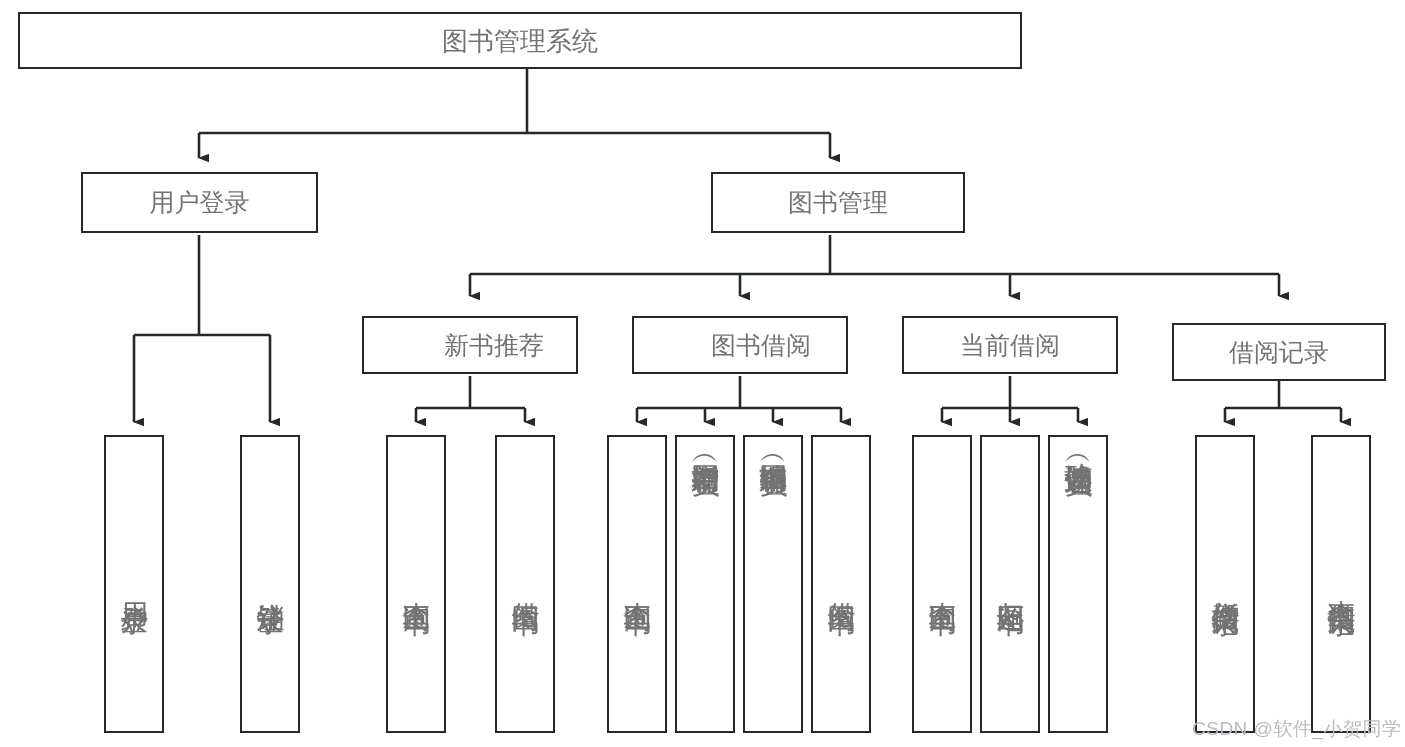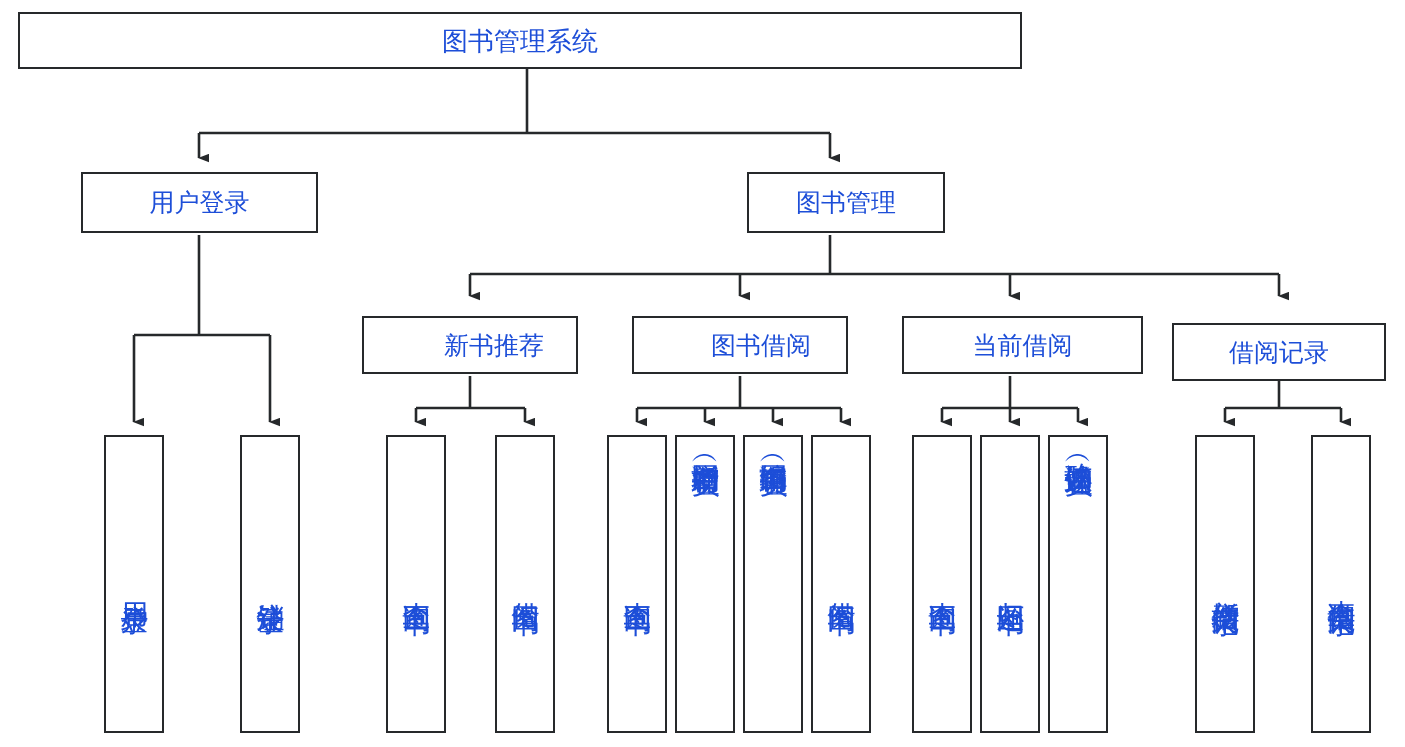--- a/index.html
+++ b/index.html
@@ -25,21 +25,21 @@
     height: 747px;
   }
   .node-box {
     position: absolute;
     box-sizing: border-box;
     border: 2.5px solid #26292b;
     background: #ffffff;
     display: flex;
     align-items: center;
     justify-content: center;
-    color: #1d4ed8;
+    color: #737373;
   }
   .node-label {
     display: block;
     line-height: 1.0;
     letter-spacing: 0px;
     white-space: pre;
   }
   
   .node-h .node-label {
     font-size: 25px;
@@ -130,31 +130,31 @@
     </g>
   </svg>
 
   <div class="node-box node-h root" style="left:18px; top:12px; width:1004px; height:57px;">
     <span class="node-label">图书管理系统</span>
   </div>
 
   <div class="node-box node-h" style="left:81px; top:172px; width:237px; height:61px;">
     <span class="node-label">用户登录</span>
   </div>
-  <div class="node-box node-h" style="left:711px; top:172px; width:198px; height:61px;margin-left:36px;">
+  <div class="node-box node-h" style="left:711px; top:172px; width:254px; height:61px;">
     <span class="node-label">图书管理</span>
   </div>
 
   <div class="node-box node-h" style="left:362px; top:316px; width:216px; height:58px;padding-left:48px;">
     <span class="node-label">新书推荐</span>
   </div>
   <div class="node-box node-h" style="left:632px; top:316px; width:216px; height:58px;padding-left:42px;">
     <span class="node-label">图书借阅</span>
   </div>
-  <div class="node-box node-h" style="left:902px; top:316px; width:241px; height:58px;">
+  <div class="node-box node-h" style="left:902px; top:316px; width:216px; height:58px;">
     <span class="node-label">当前借阅</span>
   </div>
   <div class="node-box node-h" style="left:1172px; top:316px; width:214px; height:58px;margin-top:7px;">
     <span class="node-label">借阅记录</span>
   </div>
 
   <div class="node-box node-v" style="left:104px; top:435px; width:60px; height:298px;">
     <span class="node-label">用户登录</span>
   </div>
   <div class="node-box node-v" style="left:240px; top:435px; width:60px; height:298px;">
@@ -191,14 +191,15 @@
     <span class="node-label">确认归还（管理员）</span>
   </div>
 
   <div class="node-box node-v" style="left:1195px; top:435px; width:60px; height:298px;">
     <span class="node-label">新增借阅记录</span>
   </div>
   <div class="node-box node-v" style="left:1311px; top:435px; width:60px; height:298px;">
     <span class="node-label">查询借阅记录</span>
   </div>
 
+  <div class="watermark" style="left:1192px; top:716px;">CSDN @软件_小贺同学</div>
 
 </div>
 
 </body></html>

